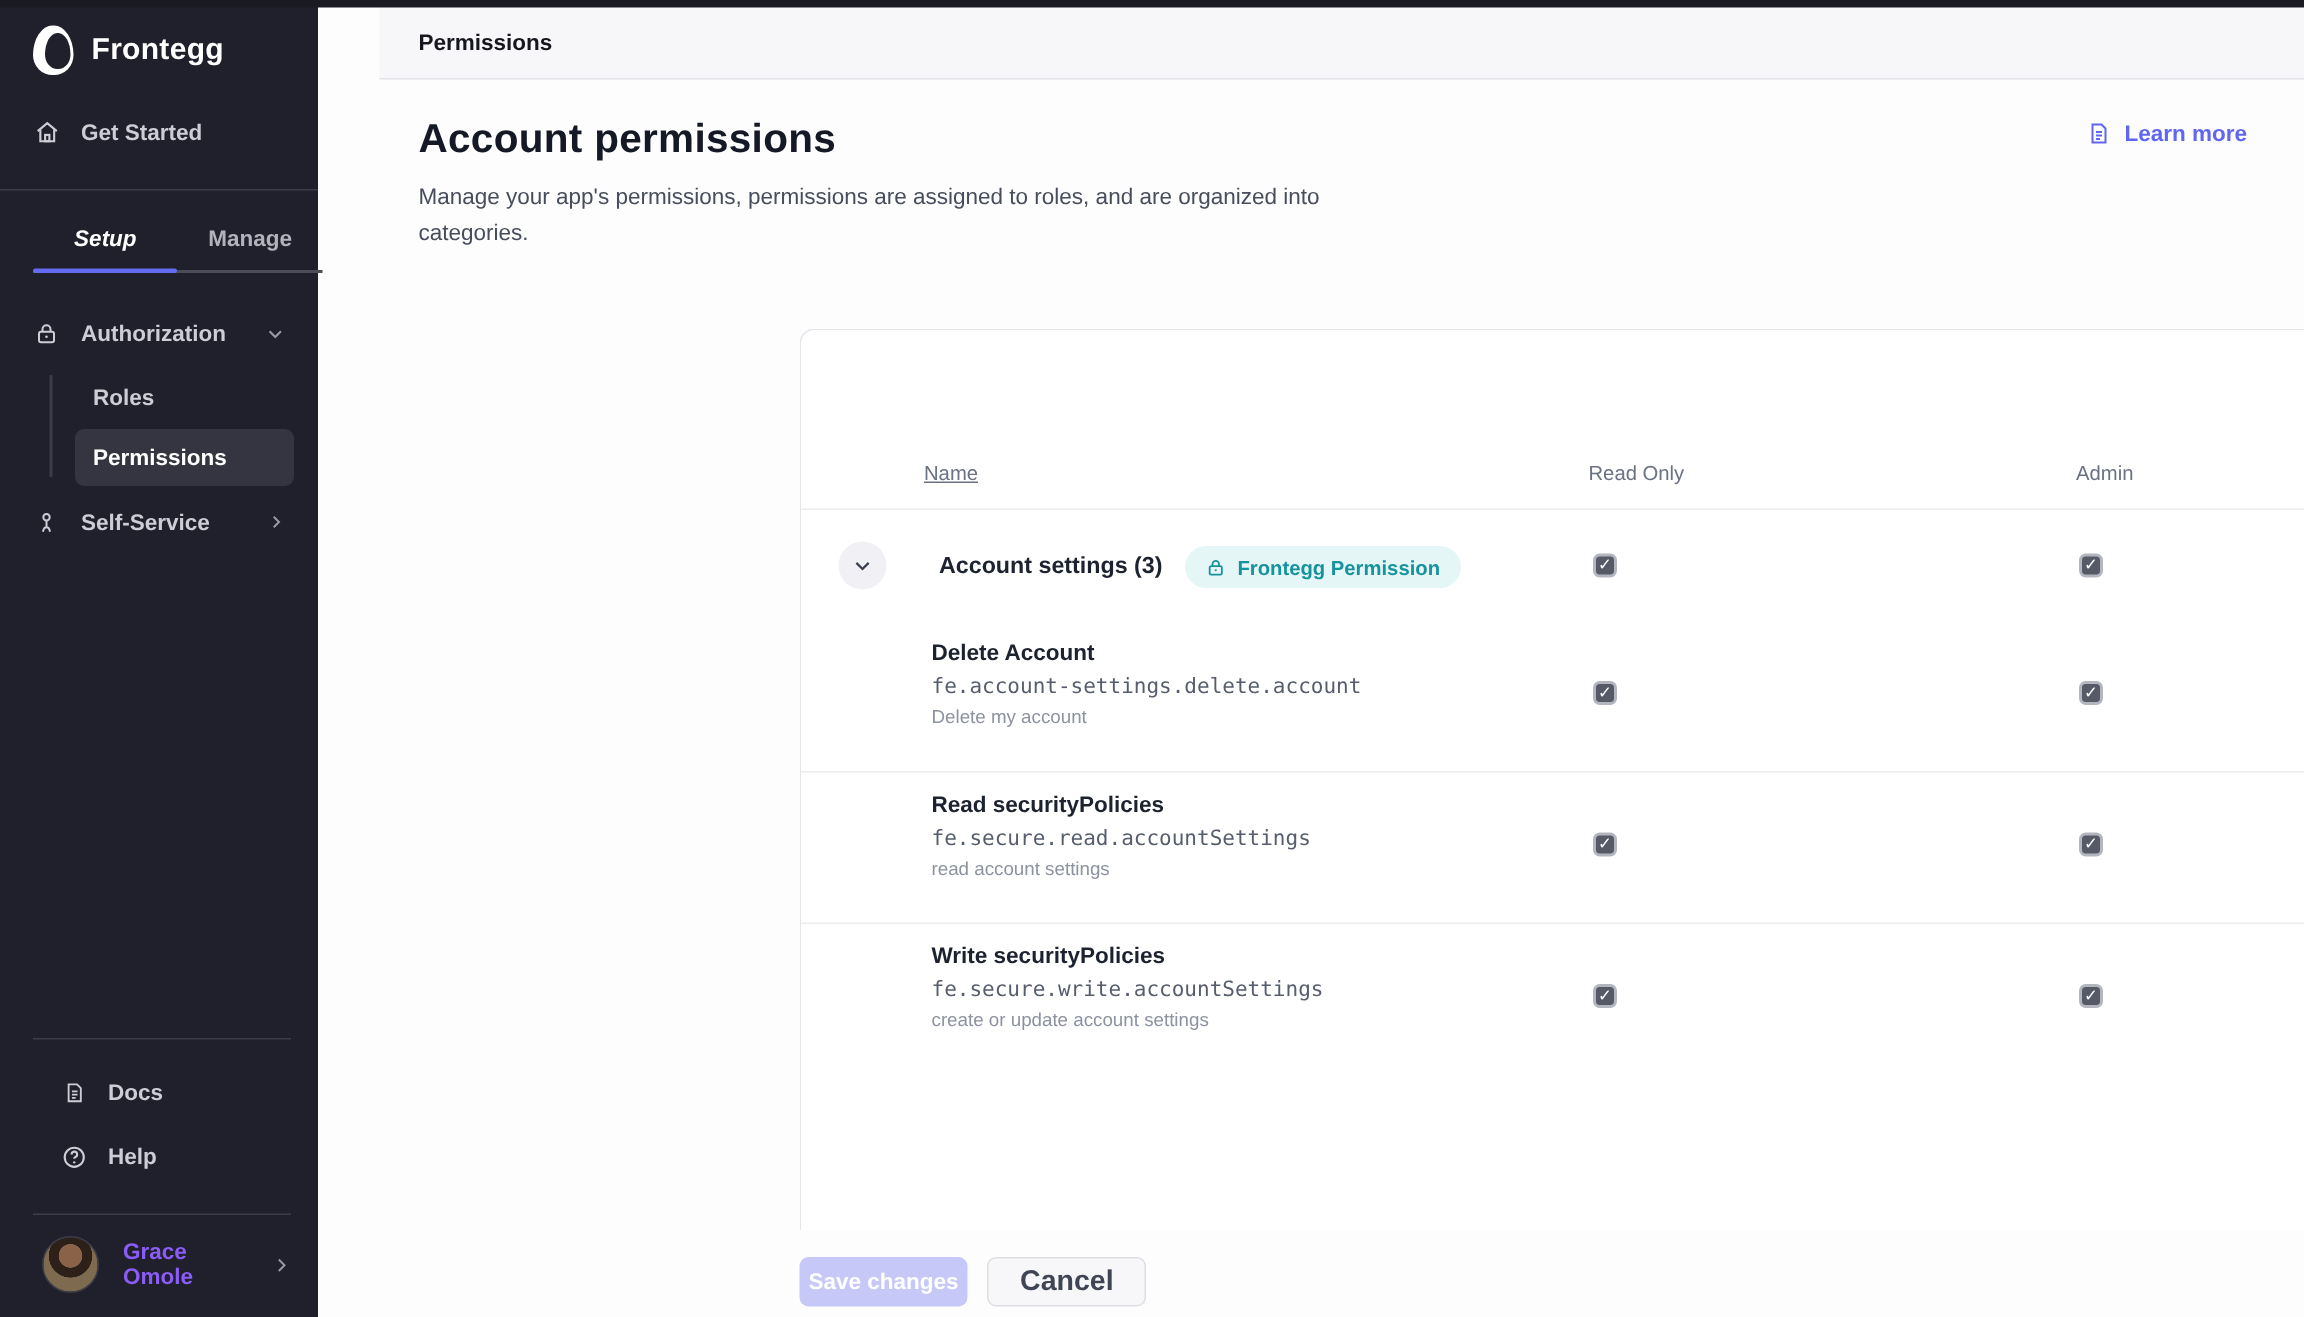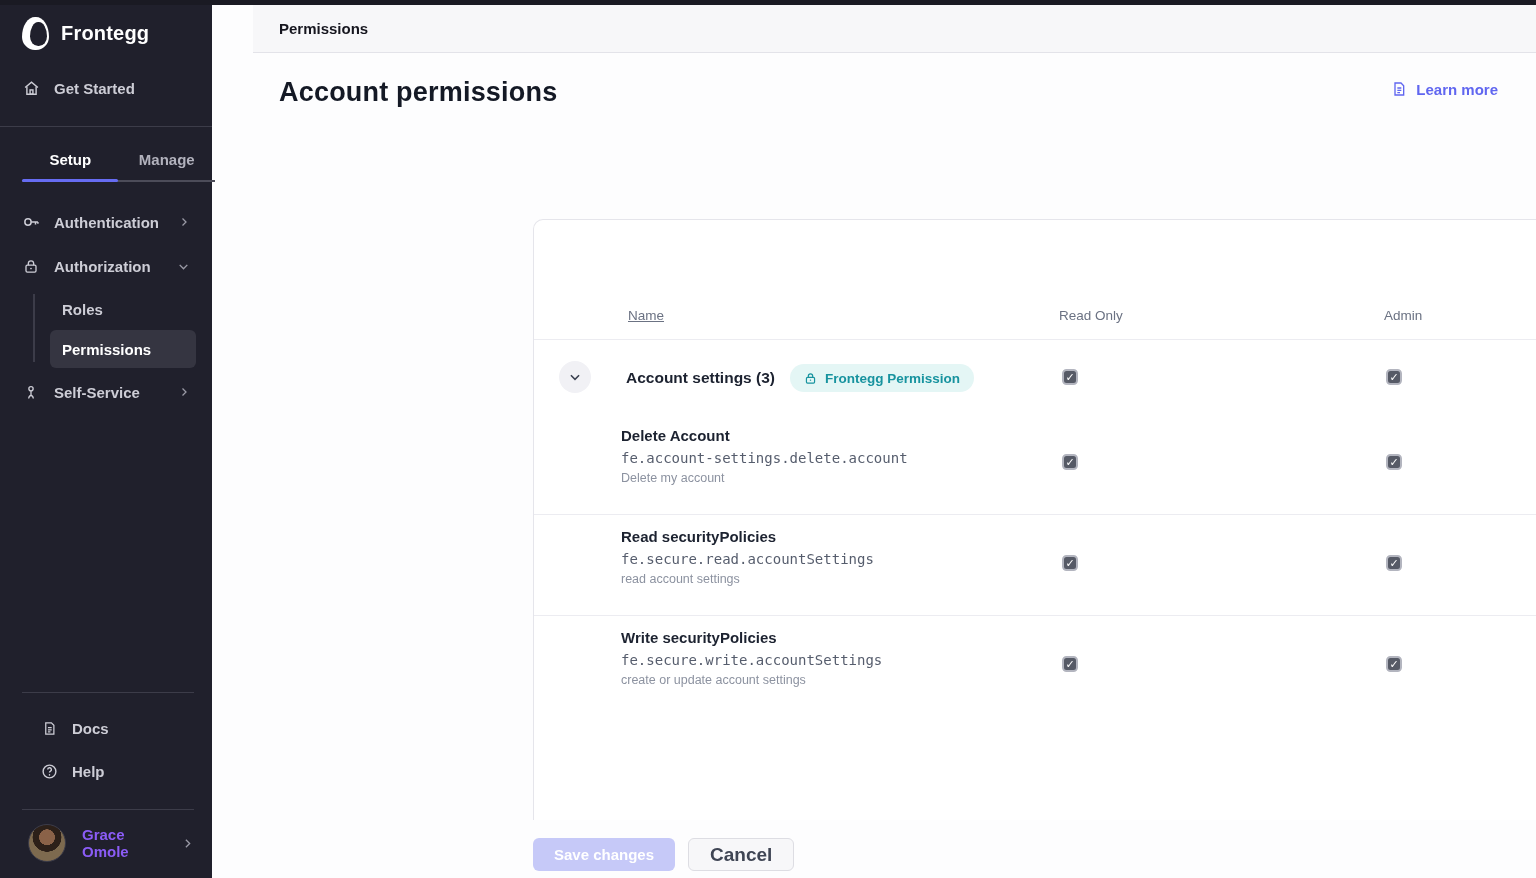--- a/index.html
+++ b/index.html
@@ -18,21 +18,21 @@
   .side-item { display:flex; align-items:center; gap:14px; height:44px; padding:0 22px; font-size:15px; font-weight:600; color:#cdcdd6; cursor:pointer; }
   .side-item .nicon { width:18px; display:flex; justify-content:center; flex:none; }
   .side-item .nlabel { flex:1; }
   .side-item .chev { color:#9a9aa6; font-size:16px; display:flex; }
   .get-started { margin-top:16px; }
   .side-divider { height:1px; background:#3c3c49; margin:16px 0 0 0; }
   .side-divider.inset { margin-left:22px; margin-right:18px; }
 
   .tabs-row { display:flex; margin:12px 22px 0 22px; position:relative; width:193px; }
   .tab { flex:1; text-align:center; font-size:15px; font-weight:700; padding:12px 0 14px 0; color:#b2b2bd; cursor:pointer; }
-  .tab.active { color:#ffffff; }
+  .tab.active { color:#ffffff;font-style:italic; }
   .tabs-underline-track { position:absolute; bottom:0; left:0; right:0; height:2px; background:#4c4c59; }
   .tabs-underline { position:absolute; bottom:0; left:0; width:96px; height:3px; background:#666cf2; border-radius:2px; }
 
   .nav-list { margin-top:18px; }
   .sub-list { position:relative; margin-left:36px; }
   .sub-list::before { content:""; position:absolute; left:-3px; top:4px; bottom:6px; width:2px; background:#3c3c49; }
   .sub-item { display:flex; align-items:center; height:38px; margin:2px 16px 2px 14px; padding:0 12px; border-radius:6px; font-size:15px; font-weight:600; color:#cdcdd6; cursor:pointer; }
   .sub-item.selected { background:#353541; color:#ffffff; }
 
   .side-spacer { flex:1; }
@@ -51,21 +51,21 @@
   .content { position:relative; padding:24px 0 0 26px; }
   .page-title { font-size:27px; font-weight:700; color:#141925; letter-spacing:.2px; }
   .page-desc { margin-top:12px; font-size:15px; line-height:24px; color:#474d5c; max-width:645px; }
   .learn-more { position:absolute; top:27px; right:38px; display:flex; align-items:center; gap:9px; color:#6066f0; font-size:15px; font-weight:600; cursor:pointer; }
 
   
   .card { position:absolute; left:280px; top:214px; width:1237px; height:601px; background:#ffffff; border:1px solid #e5e5eb; border-radius:10px 10px 0 0; border-bottom:none; }
   .card-top { position:relative; height:66px; }
   .thead { position:relative; height:53px; }
   .th { position:absolute; top:22px; font-size:13.5px; color:#6b7283; }
-  .th.name { left:94px;text-decoration:underline; }
+  .th.name { left:82px;text-decoration:underline; }
   .th.readonly { left:525px; }
   .th.admin { left:850px; }
   .hdiv { height:1px; background:#ececf1; }
 
   .cat-row { position:relative; height:74px; }
   .expand-btn { position:absolute; left:25px; top:21px; width:32px; height:32px; border-radius:50%; background:#f1f1f5; border:none; display:flex; align-items:center; justify-content:center; cursor:pointer; }
   .cat-name-wrap { position:absolute; left:92px; top:24px; display:flex; align-items:center; gap:15px; }
   .cat-name { font-size:15.5px; font-weight:700; color:#1c2230; }
   .badge { display:inline-flex; align-items:center; gap:8px; height:28px; padding:0 14px; background:#e4f6f5; border-radius:14px; color:#17939f; font-size:13.5px; font-weight:700; }
 
@@ -77,21 +77,21 @@
   .cb { position:absolute; width:16px; height:16px; background:#565a66; border:2px solid #b3b5bf; border-radius:4.5px; display:flex; align-items:center; justify-content:center; cursor:pointer; }
   .cb .tick { color:#ffffff; font-size:11px; line-height:1; display:none; }
   .cb.checked .tick { display:block; }
   .cb.col-readonly { left:528px; }
   .cb.col-admin { left:852px; }
   .cat-row .cb { top:29px; }
   .perm-row .cb { top:40px; }
 
   
   .footer-actions { position:absolute; left:280px; top:833px; display:flex; gap:13px; }
-  .btn-save { height:33px; padding:0 21px; background:#c6c9f8; color:#ffffff; border:none; border-radius:6px; font-family:"Liberation Sans",sans-serif; font-size:15px; font-weight:700; cursor:default; }
+  .btn-save { height:33px; padding:0 6px; background:#c6c9f8; color:#ffffff; border:none; border-radius:6px; font-family:"Liberation Sans",sans-serif; font-size:15px; font-weight:700; cursor:default; }
   .btn-cancel { height:33px; padding:0 21px; background:#f7f7f9; color:#3f4554; border:1px solid #dddde3; border-radius:6px; font-family:"Liberation Sans",sans-serif; font-size:19px; font-weight:600; cursor:pointer; }
 
   svg { display:block; }
 </style>
 </head>
 <body>
 
 <div class="top-strip"></div>
 
 <nav class="sidebar">
@@ -116,36 +116,20 @@
 
   <div class="tabs-row">
     <div class="tab active">Setup</div>
     <div class="tab">Manage</div>
     <div class="tabs-underline-track"></div>
     <div class="tabs-underline"></div>
   </div>
 
   <div class="nav-list">
 
-    <div class="side-item">
-      <span class="nicon">
-        <svg width="18" height="18" viewBox="0 0 24 24" fill="none" stroke="#cdcdd6" stroke-width="2">
-            <circle cx="8" cy="12" r="4.2"></circle>
-            <path d="M12.2 12h9"></path>
-            <path d="M18 12v3.4"></path>
-            <path d="M21.2 12v2.4"></path>
-          </svg>
-      </span>
-      <span class="nlabel">Authentication</span>
-      <span class="chev">
-        <svg width="12" height="12" viewBox="0 0 24 24" fill="none" stroke="#9a9aa6" stroke-width="2.6">
-            <path d="M9 5l7 7-7 7"></path>
-          </svg>
-      </span>
-    </div>
 
     <div class="side-item">
       <span class="nicon">
         <svg width="16" height="17" viewBox="0 0 24 24" fill="none" stroke="#cdcdd6" stroke-width="2">
             <rect x="4.5" y="10" width="15" height="10.5" rx="2"></rect>
             <path d="M8 10V7.5a4 4 0 0 1 8 0V10"></path>
             <circle cx="12" cy="15" r="1.3" fill="#cdcdd6" stroke="none"></circle>
           </svg>
       </span>
       <span class="nlabel">Authorization</span>
@@ -221,20 +205,21 @@
 </nav>
 
 <main class="main">
 
   <div class="topbar">
     <div class="topbar-title">Permissions</div>
   </div>
 
   <section class="content">
     <h1 class="page-title">Account permissions</h1>
+    <p class="page-desc">Manage your app's permissions, permissions are assigned to roles, and are organized into categories.</p>
     <div class="learn-more">
       <span>
         <svg width="16" height="18" viewBox="0 0 24 24" fill="none" stroke="#6066f0" stroke-width="2">
             <path d="M6 3h9l4 4v14H6z"></path>
             <path d="M9.5 10.5h6M9.5 14h6M9.5 17.5h4"></path>
           </svg>
       </span>
       <span>Learn more</span>
     </div>
   </section>

